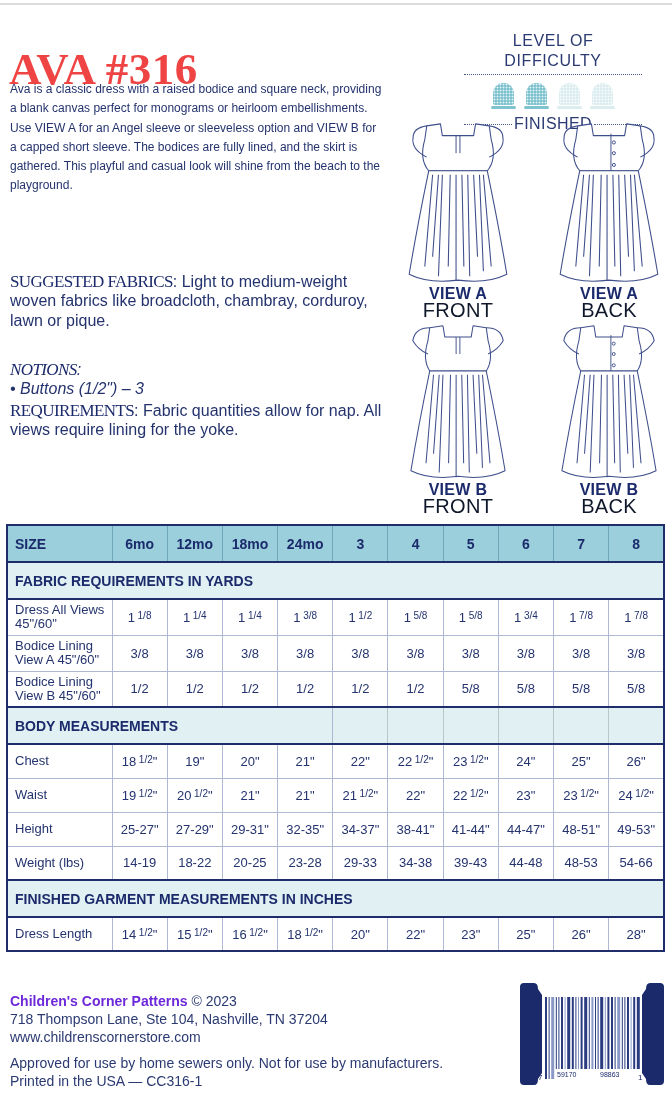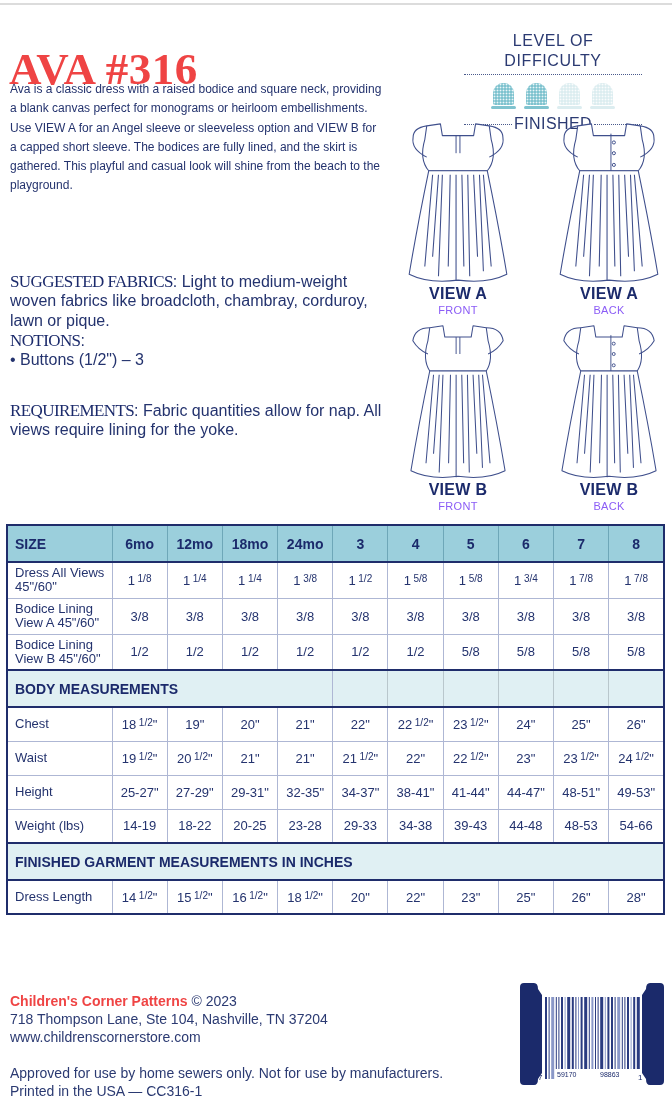--- a/index.html
+++ b/index.html
@@ -24,54 +24,54 @@
   .thimble .base { position: absolute; left: 0; bottom: 2px; width: 25px; height: 3px; border-radius: 2px; }
   .thimble.on .cap, .thimble.on .base { background-color: #7fc3cf; }
   .thimble.off .cap, .thimble.off .base { background-color: #dcedf0; }
   .level-row { display: flex; align-items: center; gap: 2px; margin-top: 4px; }
   .level-row .dotline { flex: 1; }
   .level-row .lvl { font-size: 16px; letter-spacing: 0.4px; color: #2b3a72; line-height: 18px; }
 
   .view { position: absolute; width: 120px; text-align: center; }
   .view svg { display: block; margin: 0 auto; }
   .view .v1 { font-weight: bold; font-size: 16px; line-height: 16px; color: #1b2a6b; letter-spacing: 0.3px; }
-  .view .v2 { font-size: 11px; line-height: 16px; color: #8b5cf6; letter-spacing: 0.3px; }
+  .view .v2 { font-size: 20px; line-height: 16px; color: #0f172a; letter-spacing: 0.3px; }
 
   table.sz { position: absolute; left: 6px; top: 524px; width: 659px; border-collapse: collapse;
     border: 2px solid #1f2d6b; table-layout: fixed; }
   table.sz td, table.sz th { border: 1px solid #aeb7d4; text-align: center; font-size: 13px; color: #24336e;
     padding: 0 2px; font-weight: normal; }
   table.sz col.c0 { width: 105px; }
   table.sz tr.hdr th { background: #9bcfdc; height: 37px; font-weight: bold; font-size: 14px; color: #1b2a6b;
     border-color: #6ea7b8; border-bottom: 2px solid #1f2d6b; margin-left: 13px; }
   table.sz tr.hdr th.first { text-align: left; padding-left: 7px; }
   table.sz tr.sect td { background: #e0f0f3; height: 37px; text-align: left; padding-left: 7px; font-weight: bold;
     font-size: 14px; color: #1b2a6b; border-top: 2px solid #1f2d6b; border-bottom: 2px solid #1f2d6b; }
   table.sz tr.sect td.blank { padding: 0; border-left: 1px solid #b9c7cc; border-right: 1px solid #b9c7cc; }
   table.sz tr.r2 td { height: 36px; }
   table.sz tr.r1 td { height: 34px; }
   table.sz td.lab { text-align: left; padding-left: 7px; line-height: 14px; }
   .frac { font-size: 10px; vertical-align: 3px; }
 
   .footer { position: absolute; left: 10px; top: 992px; font-size: 14px; line-height: 18px; color: #2b3a72; }
-  .footer .co { font-weight: bold; color: #ef4444; }
-  .footer .legal { margin-top: 18px; }
+  .footer .co { font-weight: bold; color: #6d28d9; }
+  .footer .legal { margin-top: 8px; }
   .barcode { position: absolute; left: 518px; top: 981px; width: 148px; height: 106px; }
 </style>
 </head>
 <body>
 
 <div class="top-rule"></div>
 
 <h1 class="title">AVA #316</h1>
 <p class="desc">Ava is a classic dress with a raised bodice and square neck, providing a blank canvas perfect for monograms or heirloom embellishments. Use VIEW A for an Angel sleeve or sleeveless option and VIEW B for a capped short sleeve. The bodices are fully lined, and the skirt is gathered. This playful and casual look will shine from the beach to the playground.</p>
 
 <p class="para" style="top:256px;margin-top:16px;"><span class="lbl">SUGGESTED FABRICS</span><span>: Light to medium-weight woven fabrics like broadcloth, chambray, corduroy, lawn or pique.</span></p>
 
-<div class="para" style="top:331px;">
+<div class="para" style="top:360px;font-style:italic;">
   <div><span class="lbl">NOTIONS</span><span>:</span></div>
   <div>• Buttons (1/2") – 3</div>
 </div>
 
 <p class="para" style="top:401px;"><span class="lbl">REQUIREMENTS</span><span>: Fabric quantities allow for nap. All views require lining for the yoke.</span></p>
 
 <div class="difficulty">
   <div class="head">LEVEL OF DIFFICULTY</div>
   <div class="dotline" style="margin-top:3px;"></div>
   <div class="thimbles">
@@ -178,20 +178,23 @@
       <th>12mo</th>
       <th>18mo</th>
       <th>24mo</th>
       <th>3</th>
       <th>4</th>
       <th>5</th>
       <th>6</th>
       <th>7</th>
       <th>8</th>
     </tr>
+  <tr class="sect">
+        <td colspan="11">FABRIC REQUIREMENTS IN YARDS</td>
+      </tr>
       <tr class="r2">
         <td class="lab">Dress All Views 45"/60"</td>
         <td class="val">1 <span class="frac">1/8</span></td>
         <td class="val">1 <span class="frac">1/4</span></td>
         <td class="val">1 <span class="frac">1/4</span></td>
         <td class="val">1 <span class="frac">3/8</span></td>
         <td class="val">1 <span class="frac">1/2</span></td>
         <td class="val">1 <span class="frac">5/8</span></td>
         <td class="val">1 <span class="frac">5/8</span></td>
         <td class="val">1 <span class="frac">3/4</span></td>

